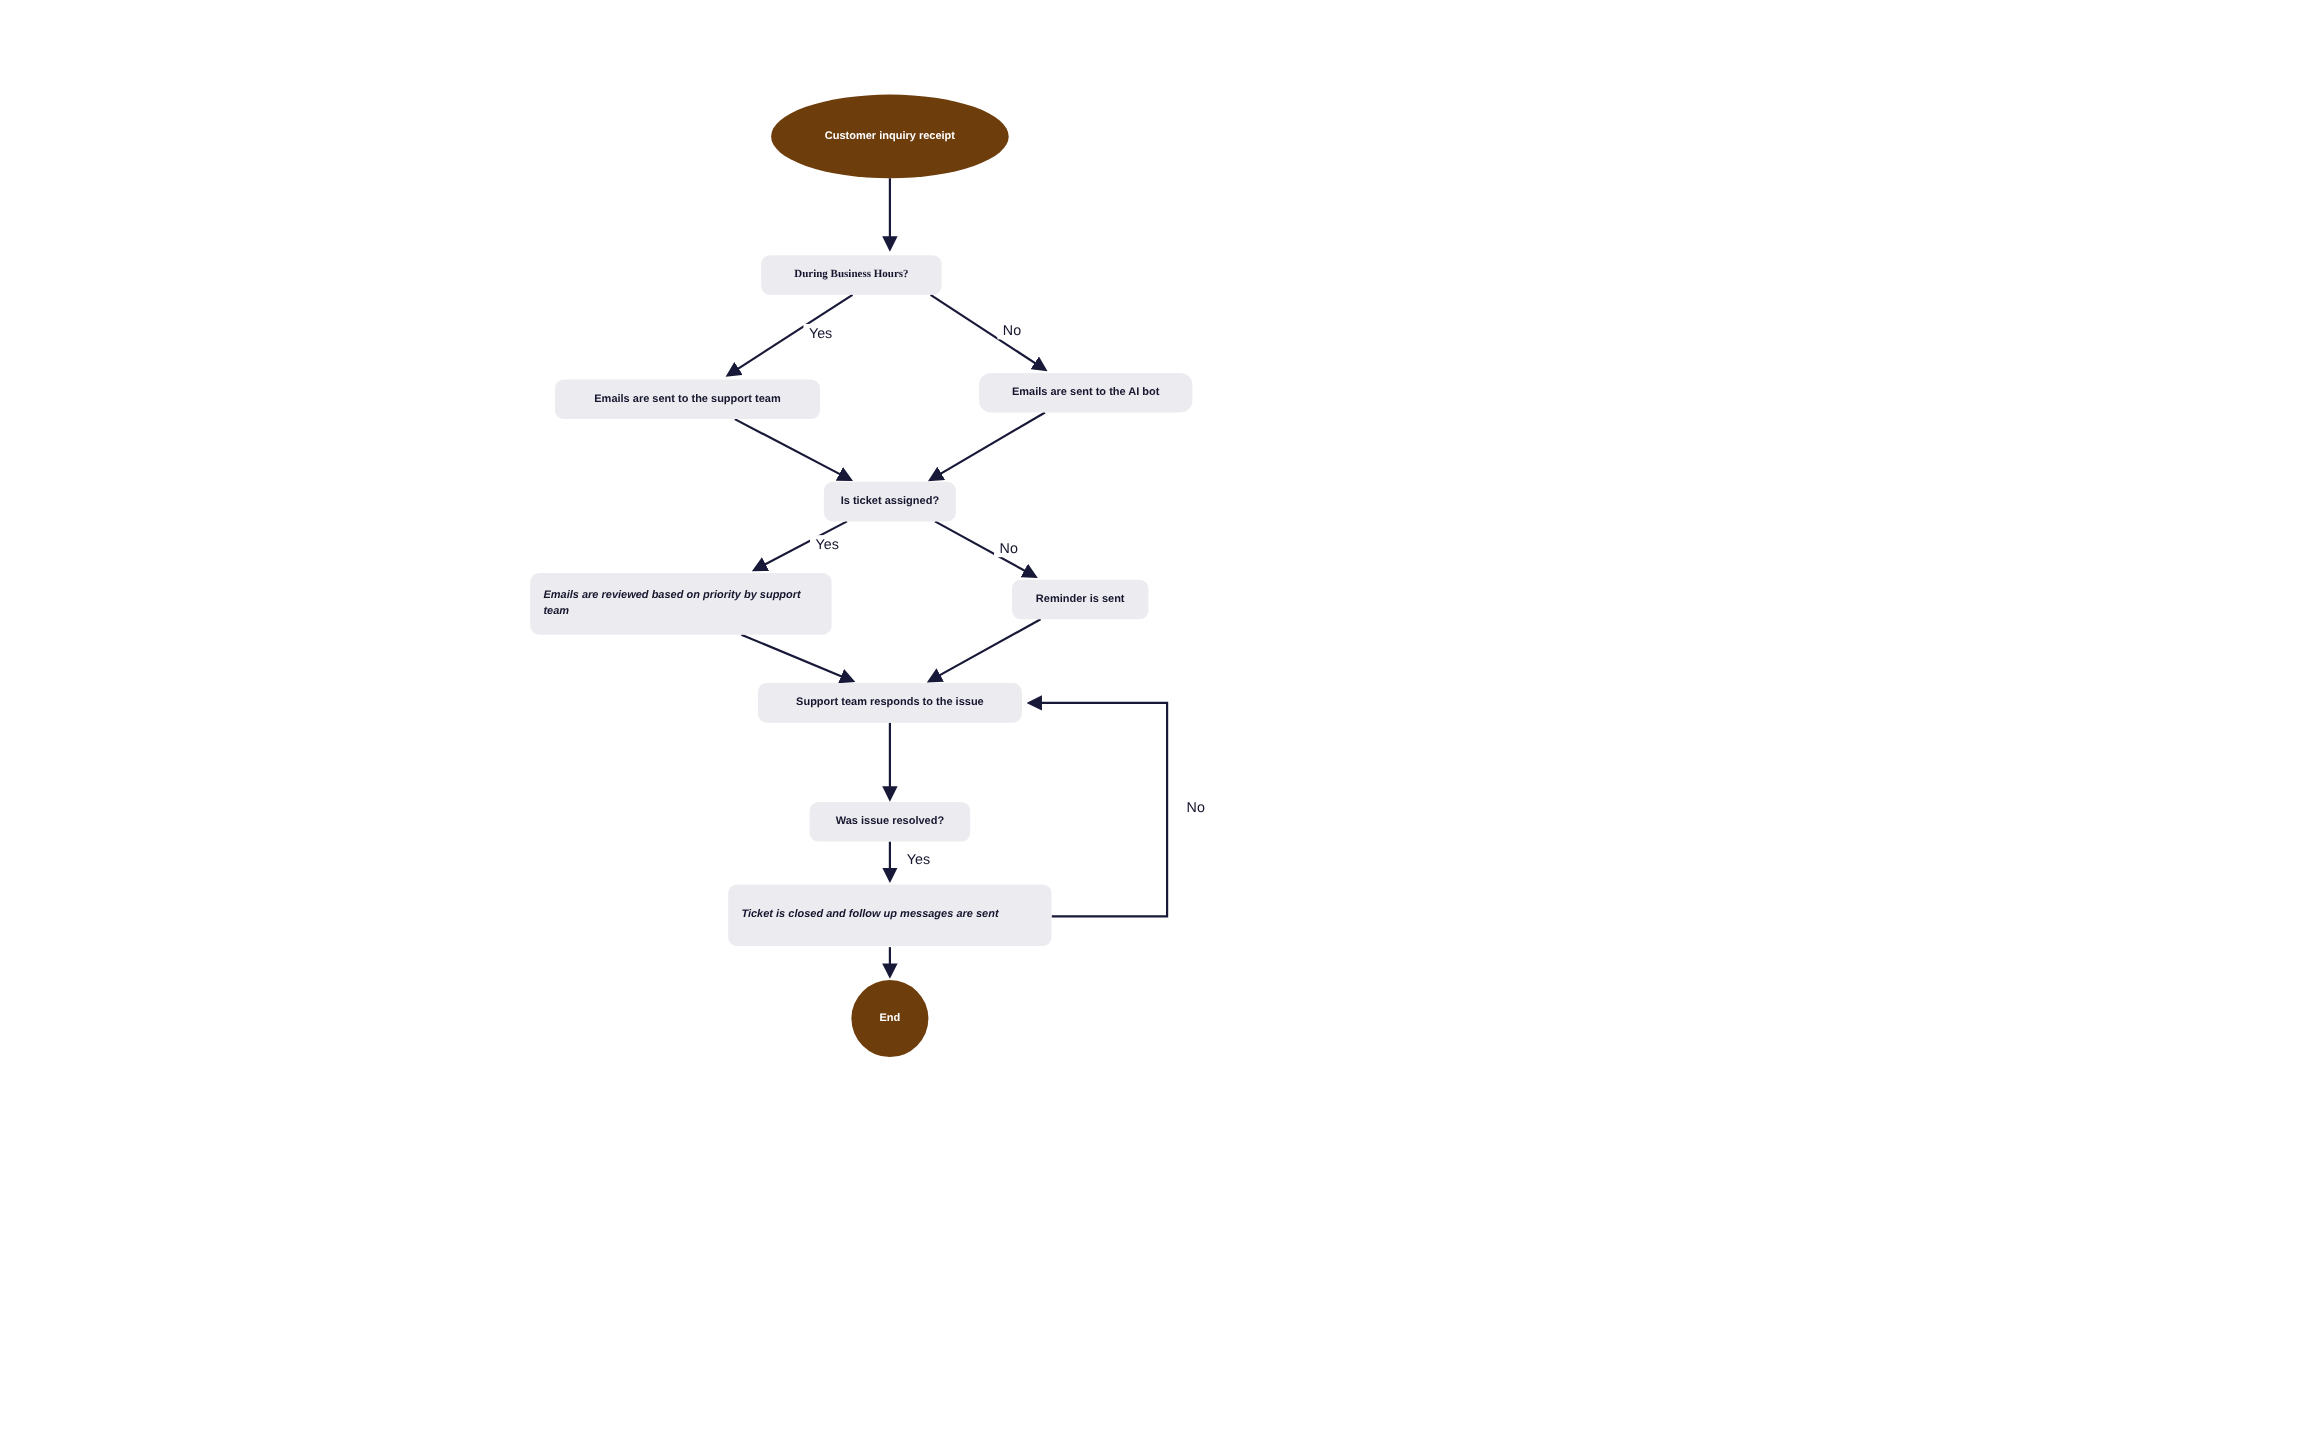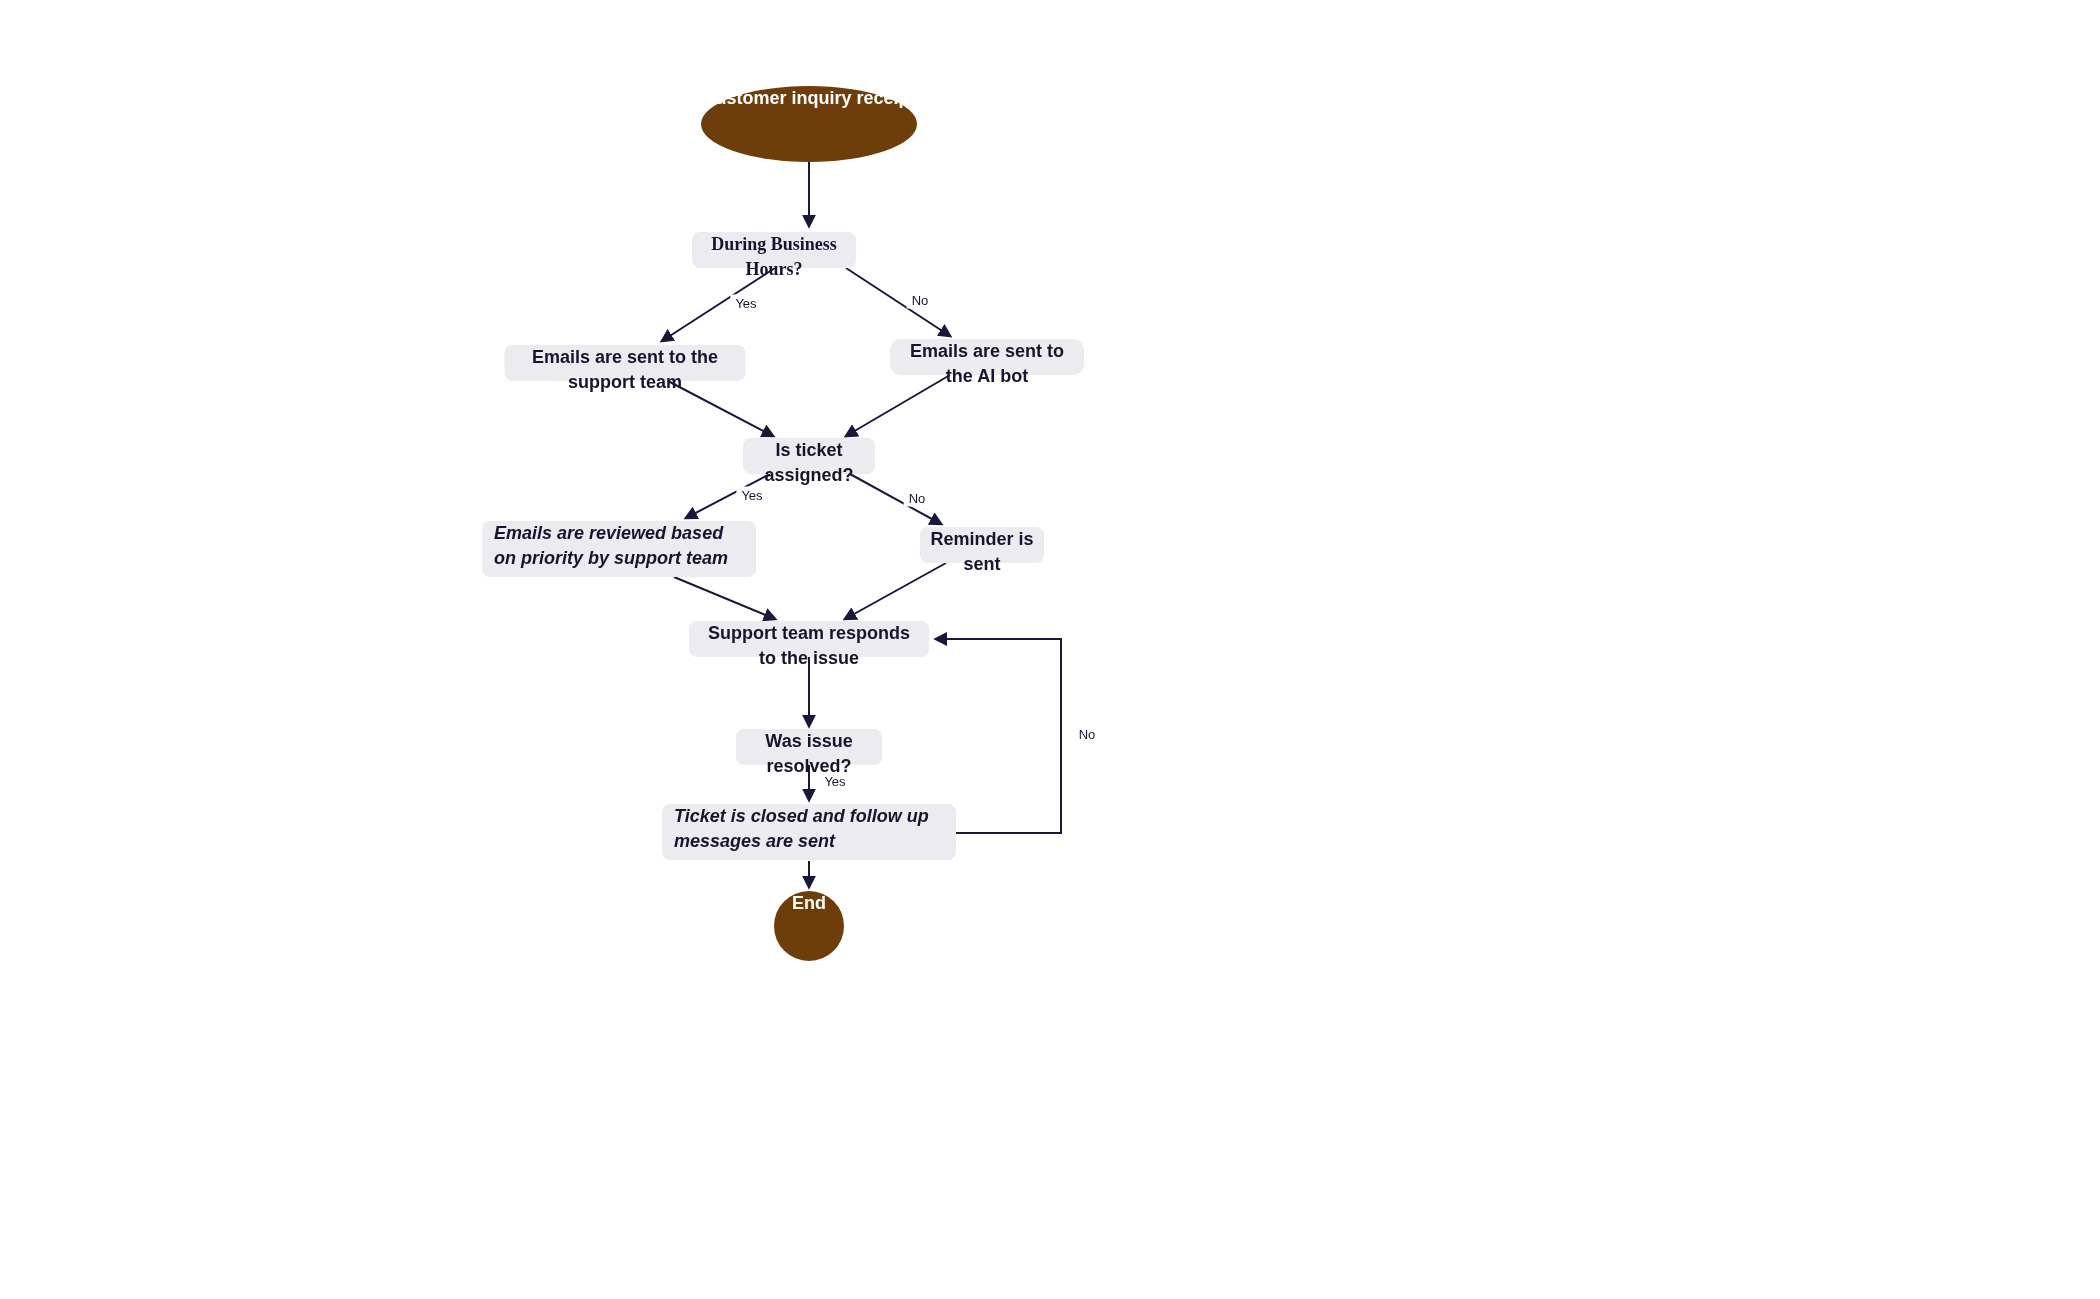--- a/index.html
+++ b/index.html
@@ -20,24 +20,24 @@
     fill: none;
   }
   .arrowhead { fill: var(--edge-color, #181838); }
   .node {
     position: absolute;
     transform: translate(-50%, -50%);
     background: var(--node-fill, #ececf0);
     color: var(--node-text, #15152e);
     border-radius: 8px;
     display: flex;
-    align-items: flex-start;
+    align-items: center;
     justify-content: center;
     text-align: center;
-    font-size: 18px;
+    font-size: 10px;
     font-weight: 600;
     line-height: 1.4;
     padding: 0 10px;
   }
   .node.align-left {
     justify-content: flex-start;
     text-align: left;
     padding: 0 12px;
     font-style: italic;
   }
@@ -95,21 +95,21 @@
   </div>
 
   <div class="node" style="left:625px; top:363px; width:241px; height:36px;">
     <span>Emails are sent to the support team</span>
   </div>
 
   <div class="node" style="left:987px; top:357px; width:194px; height:36px;border-radius:11px;">
     <span>Emails are sent to the AI bot</span>
   </div>
 
-  <div class="node" style="left:809px; top:456px; width:132px; height:36px;">
+  <div class="node" style="left:809px; top:456px; width:120px; height:36px;">
     <span>Is ticket assigned?</span>
   </div>
 
   <div class="node align-left" style="left:619px; top:549px; width:274px; height:56px;">
     <span>Emails are reviewed based on priority by support team</span>
   </div>
 
   <div class="node" style="left:982px; top:545px; width:124px; height:36px;">
     <span>Reminder is sent</span>
   </div>

